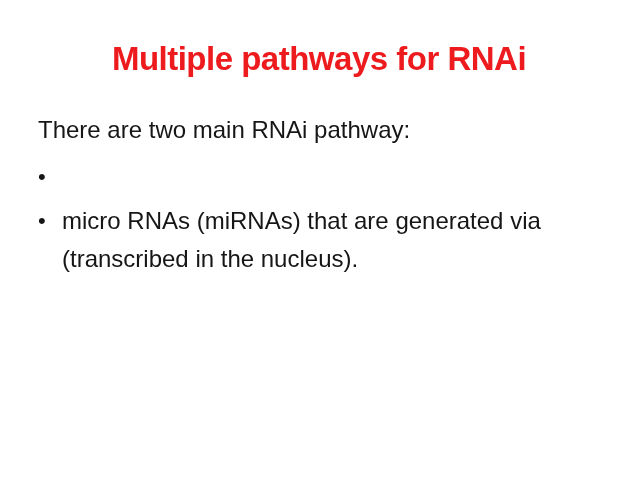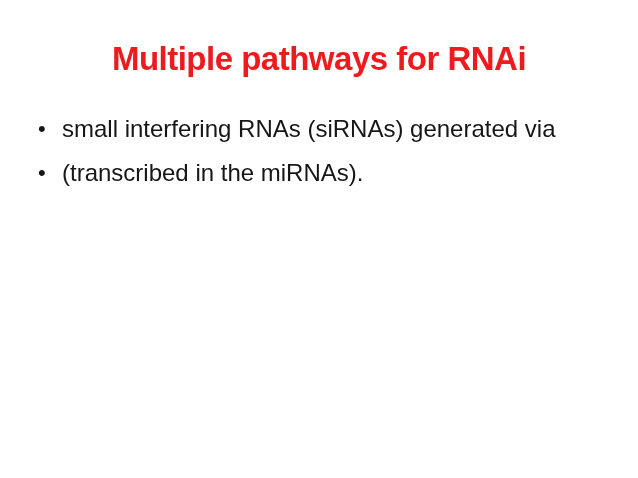--- a/index.html
+++ b/index.html
@@ -60,29 +60,30 @@
 </style>
 </head>
 <body>
 
 <div class="slide">
 
   <h1 class="slide-title">Multiple pathways for RNAi</h1>
 
   <div class="slide-body">
 
+    <p class="intro-text">There are two main RNAi pathway:</p>
 
     <div class="bullet-item">
       <span class="bullet-marker">•</span>
       <div class="bullet-lines">
-        <div class="bullet-line">small interfering RNAs (siRNAs) generated via</div>
       </div>
     </div>
 
     <div class="bullet-item">
       <span class="bullet-marker">•</span>
       <div class="bullet-lines">
-        <div class="bullet-line">(transcribed in the miRNAs).</div>
+        <div class="bullet-line">micro RNAs (miRNAs) that are generated via</div>
+        <div class="bullet-line">(transcribed in the nucleus).</div>
       </div>
     </div>
 
   </div>
 </div>
 
 </body></html>

